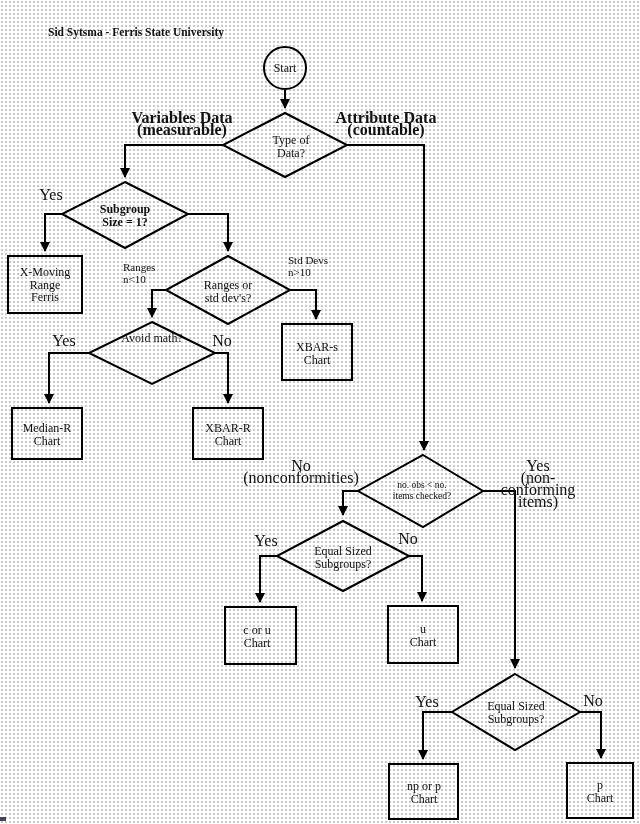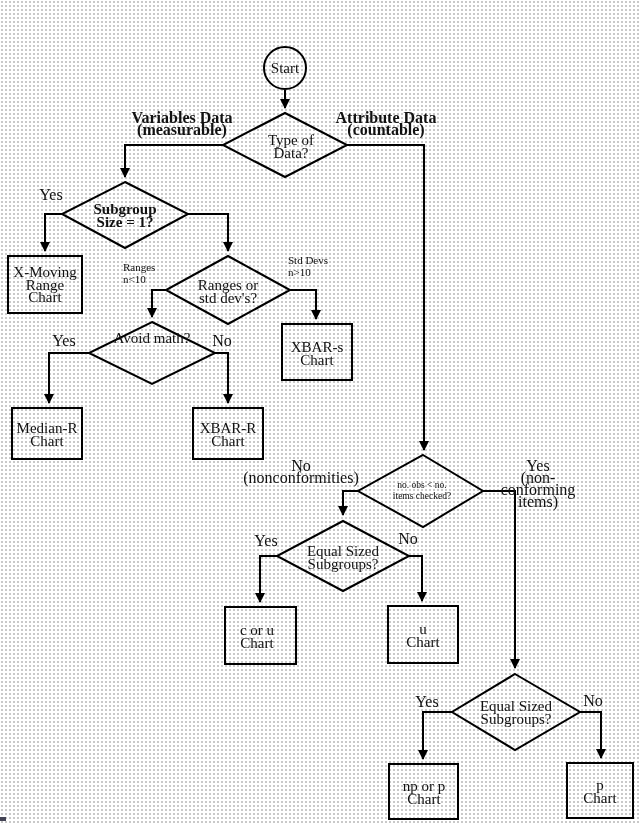--- a/index.html
+++ b/index.html
@@ -20,38 +20,39 @@
   .subtitle {
     position:absolute; left:48px; top:26px;
     font-size:11.5px; font-weight:bold;
   }
   .lbl {
     position:absolute; text-align:center; white-space:pre-line;
     font-size:16px; line-height:12px; transform:translateX(-50%);
   }
   .node-lbl {
     position:absolute; text-align:center; white-space:pre-line;
-    font-size:15px; line-height:12.5px; transform:translate(-50%,-50%);
+    font-size:12px; line-height:12.5px; transform:translate(-50%,-50%);
   }
   .small { font-size:9.5px; line-height:11px; }
   .bold { font-weight:bold; }
   .left-lbl {
     position:absolute; text-align:left; white-space:pre-line;
     font-size:11px; line-height:12px;
   }
   .artifact {
     position:absolute; left:0; top:817px; width:6px; height:4px;
     background:#445;
   }
 </style>
 </head>
 <body>
 
 <div class="canvas">
 
+  <div class="subtitle">Sid Sytsma - Ferris State University</div>
 
   <svg class="flow" width="640" height="824" viewBox="0 0 640 824">
     <defs>
       <marker id="arw" viewBox="0 0 10 10" refX="9" refY="5" markerWidth="5" markerHeight="5" orient="auto-start-reverse">
         <path d="M0,0 L10,5 L0,10 z" fill="#000"></path>
       </marker>
     </defs>
 
     <g stroke="#000" stroke-width="2" fill="none">
       <path d="M285,90 V108" marker-end="url(#arw)"></path>
@@ -100,21 +101,21 @@
 std dev's?</div>
   <div class="node-lbl" style="left:152px; top:338px;">Avoid math?</div>
   <div class="node-lbl small" style="left:422px; top:491px;">no. obs &lt; no.
 items checked?</div>
   <div class="node-lbl" style="left:343px; top:557px;">Equal Sized
 Subgroups?</div>
   <div class="node-lbl" style="left:516px; top:712px;">Equal Sized
 Subgroups?</div>
   <div class="node-lbl" style="left:45px;  top:285px;">X-Moving
 Range
-Chart</div>
+Ferris</div>
   <div class="node-lbl" style="left:317px; top:353px;">XBAR-s
 Chart</div>
   <div class="node-lbl" style="left:47px;  top:434px;">Median-R
 Chart</div>
   <div class="node-lbl" style="left:228px; top:434px;">XBAR-R
 Chart</div>
   <div class="node-lbl" style="left:249px; top:636px;margin-left:8px;">c or u
 Chart</div>
   <div class="node-lbl" style="left:423px; top:635px;">u
 Chart</div>

